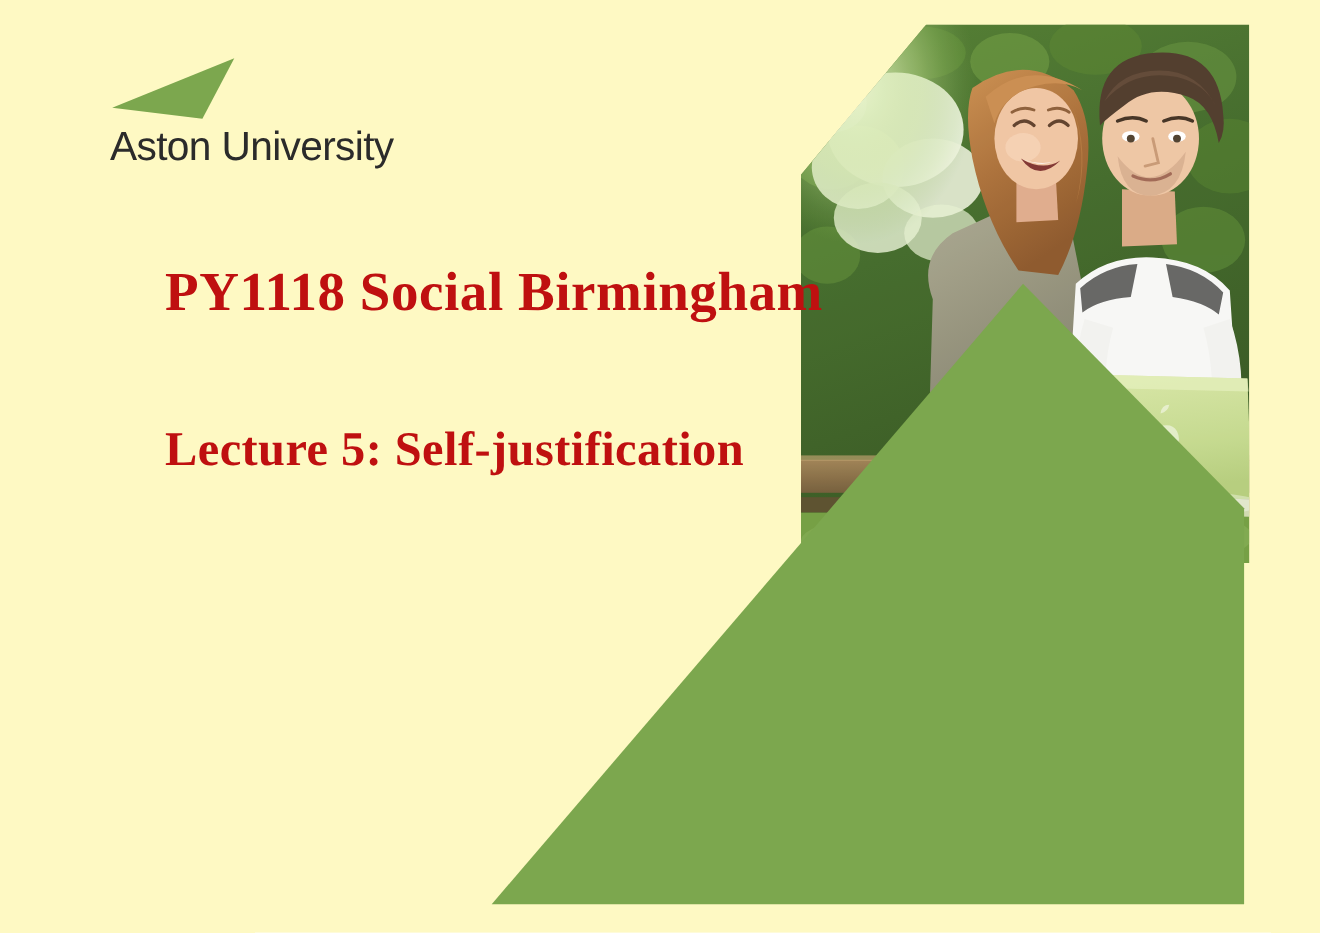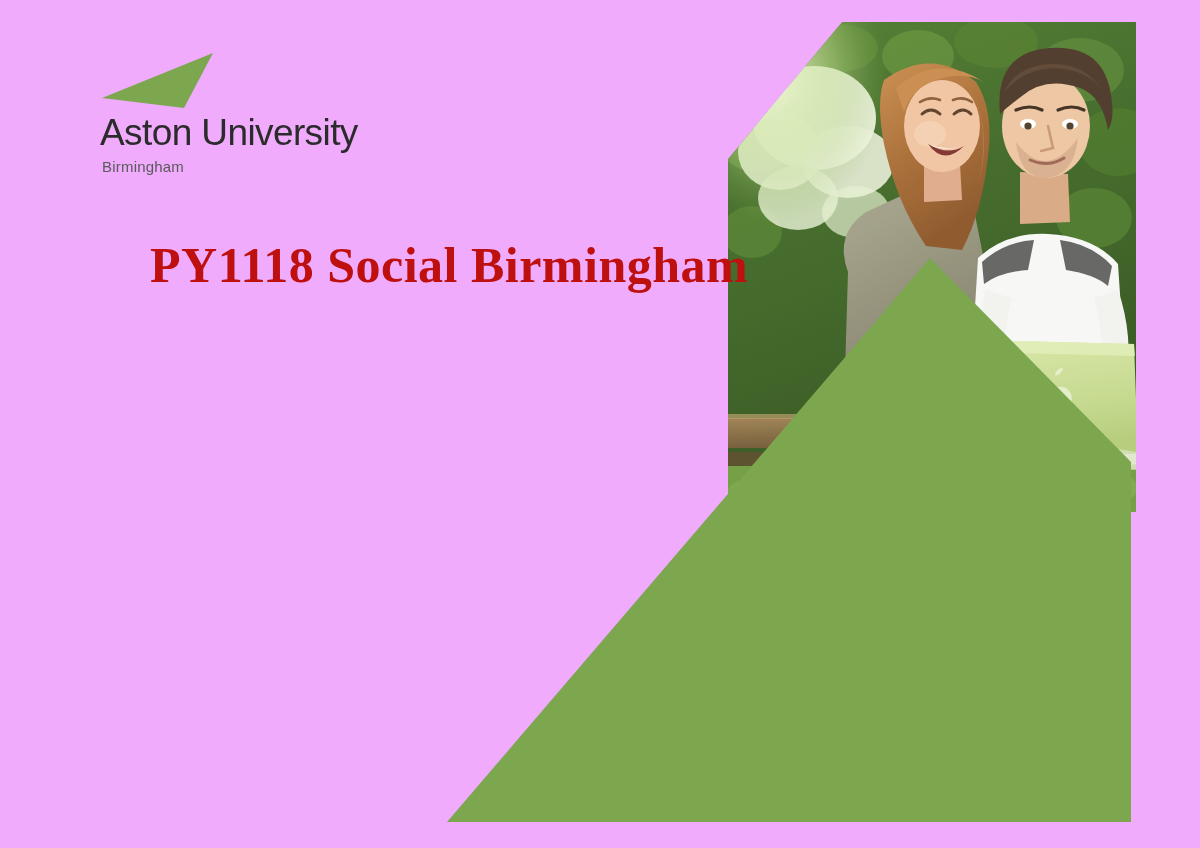--- a/index.html
+++ b/index.html
@@ -8,21 +8,21 @@
     background: #ffffff;
   }
   body {
     font-family: "Liberation Sans", sans-serif;
   }
 
   .slide {
     position: relative;
     width: 1200px;
     height: 848px;
-    background: #f0abfc;
+    background: #fef9c3;
     overflow: hidden;
   }
 
   
   .photo-wrap {
     position: absolute;
     left: 728px;
     top: 22px;
     width: 408px;
     height: 490px;
@@ -275,20 +275,20 @@
 
   <svg class="green-shape" viewBox="0 0 1200 848">
     <polygon points="930,258 1131,462 1131,822 447,822" fill="#7CA74E"></polygon>
   </svg>
 
   <div class="logo">
     <svg class="logo-mark" viewBox="0 0 132 70">
       <polygon points="2,50 113,5 84,60" fill="#7CA74E"></polygon>
     </svg>
     <span class="logo-wordmark">Aston University</span>
-    <span class="logo-sub">Birmingham</span>
   </div>
 
   <div class="title-block">
     <h1 class="slide-title">PY1118 Social Birmingham</h1>
+    <h2 class="slide-subtitle">Lecture 5: Self-justification</h2>
   </div>
 
 </div>
 
 </body></html>

